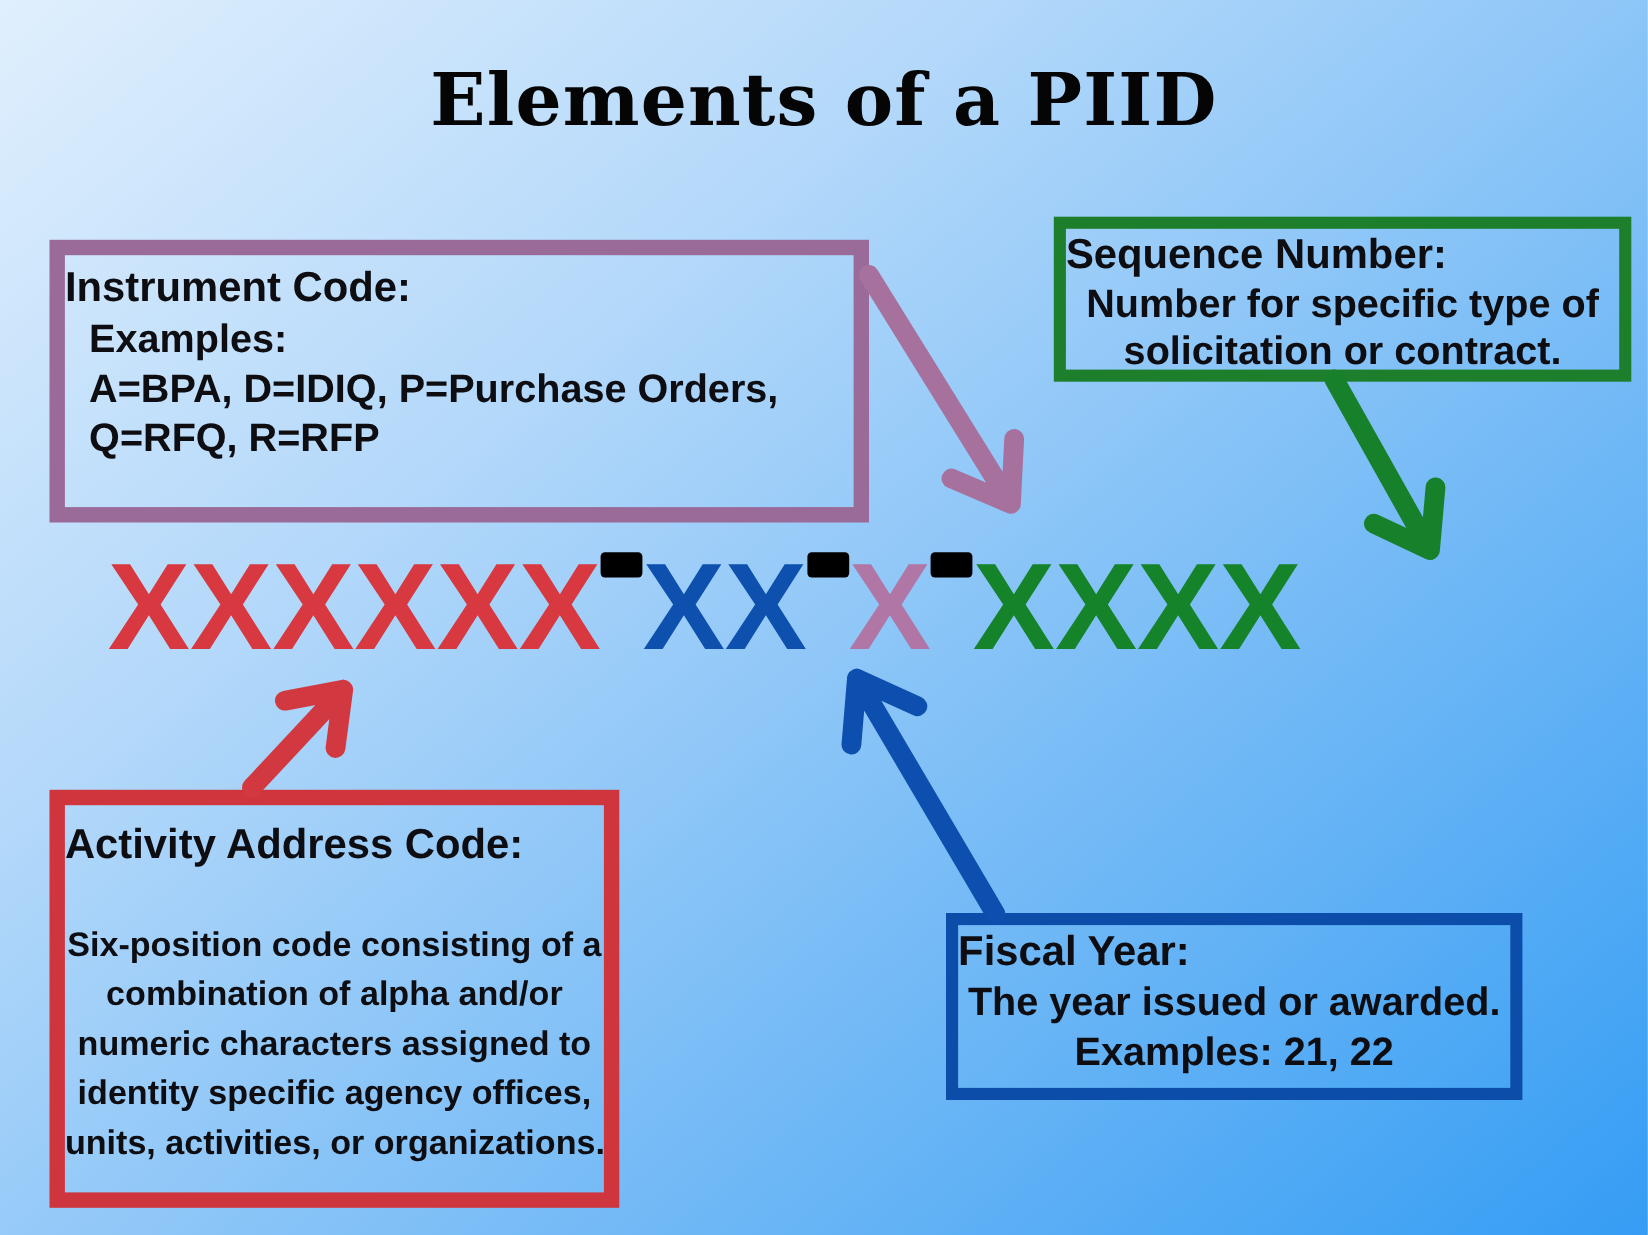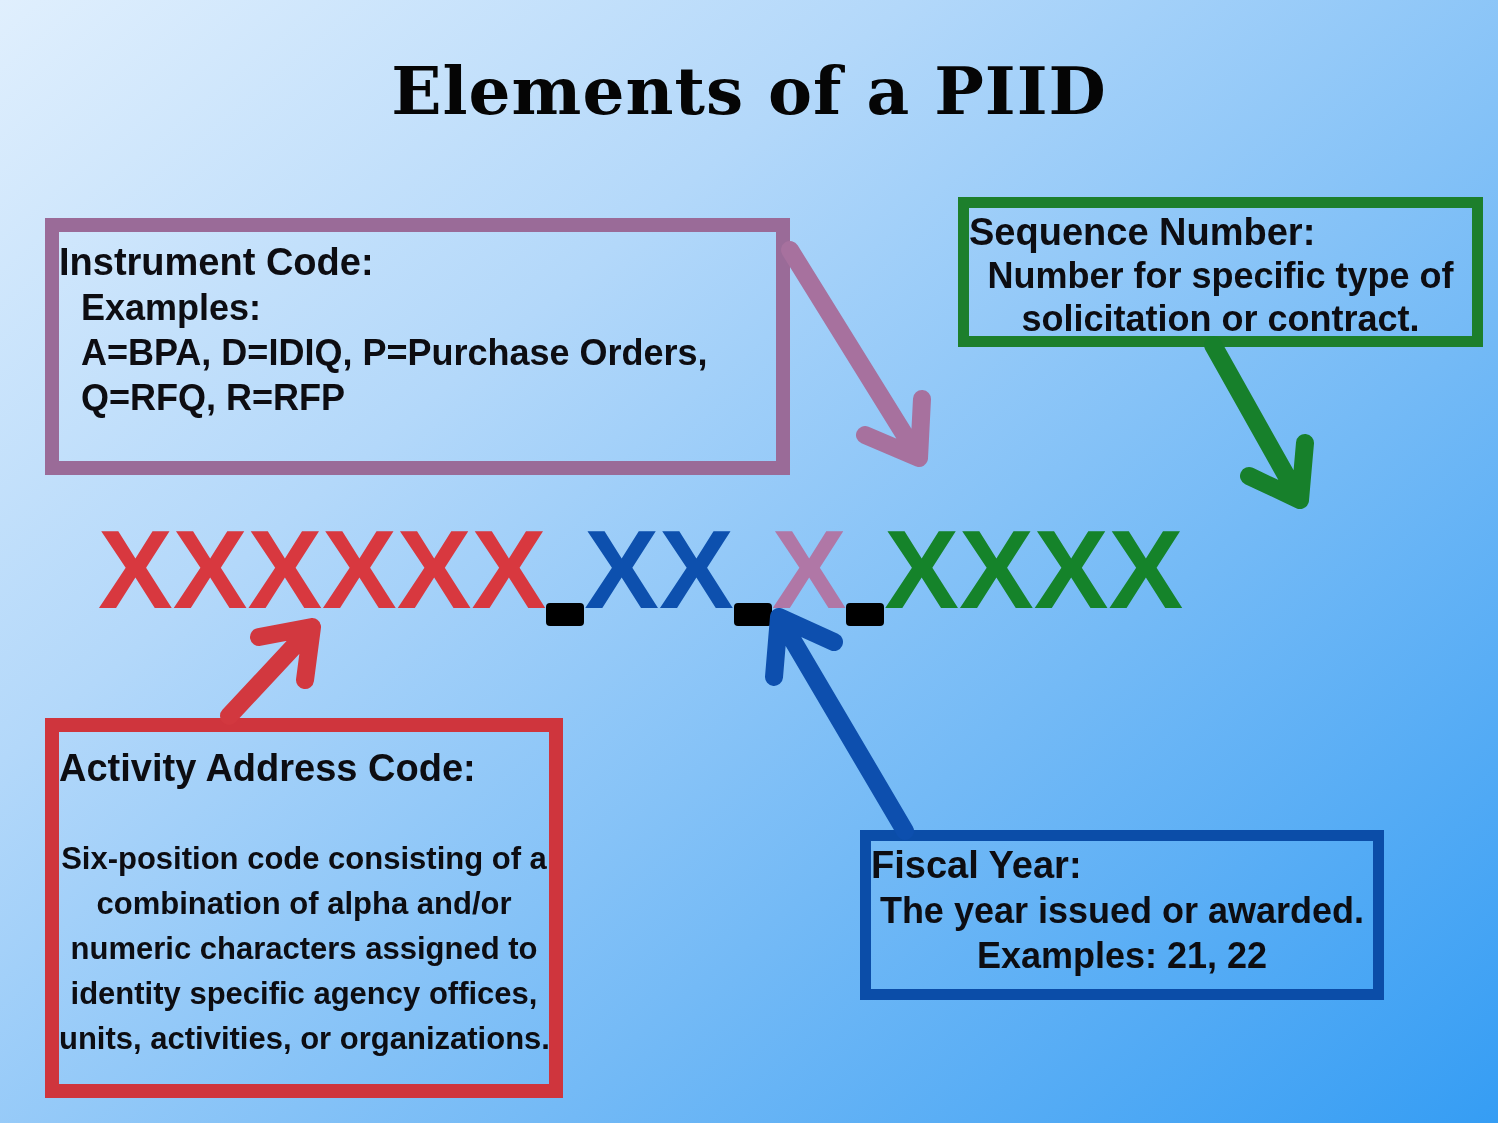--- a/index.html
+++ b/index.html
@@ -33,21 +33,21 @@
   .box-line.left{text-align:left;padding-left:22px;}
   .box-spacer{height:45px;}
   .box-purple{left:45px;top:218px;width:745px;height:257px;border:14px solid #9a6b98;padding-top:8px;}
   .box-green{left:958px;top:197px;width:525px;height:150px;border:11px solid #1d7f2c;padding-top:3px;}
   .box-green .box-line,.box-green .box-title{line-height:43px;}
   .box-red{left:45px;top:718px;width:518px;height:380px;border:14px solid #cf353d;padding-top:14px;}
   .box-red .box-line{font-size:31px;}
   .box-blue{left:860px;top:830px;width:524px;height:170px;border:11px solid #0b4da8;padding-top:2px;}
   .code-row{
     position:absolute;left:98px;top:496px;height:130px;
-    display:flex;align-items:flex-end;
+    display:flex;align-items:flex-start;
     font-weight:bold;font-size:112px;line-height:112px;
     letter-spacing:0px;
   }
   .code-seg{display:block;}
   .code-dash{
     display:block;width:38px;height:23px;margin-top:6px;
     background:#000;border-radius:4px;
   }
   .arrows{
     position:absolute;left:0;top:0;width:1498px;height:1123px;

